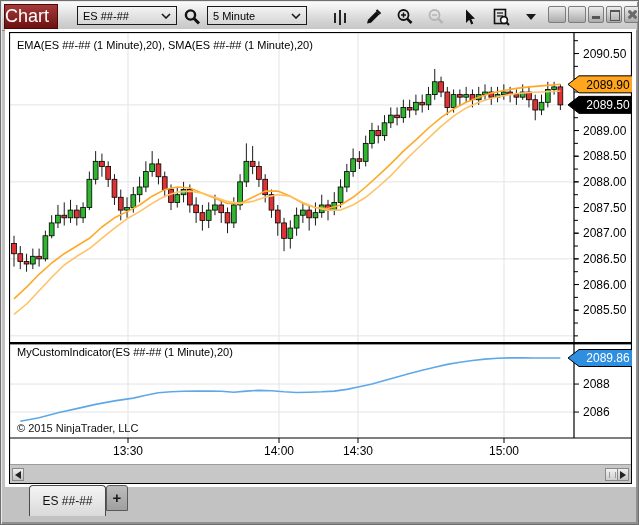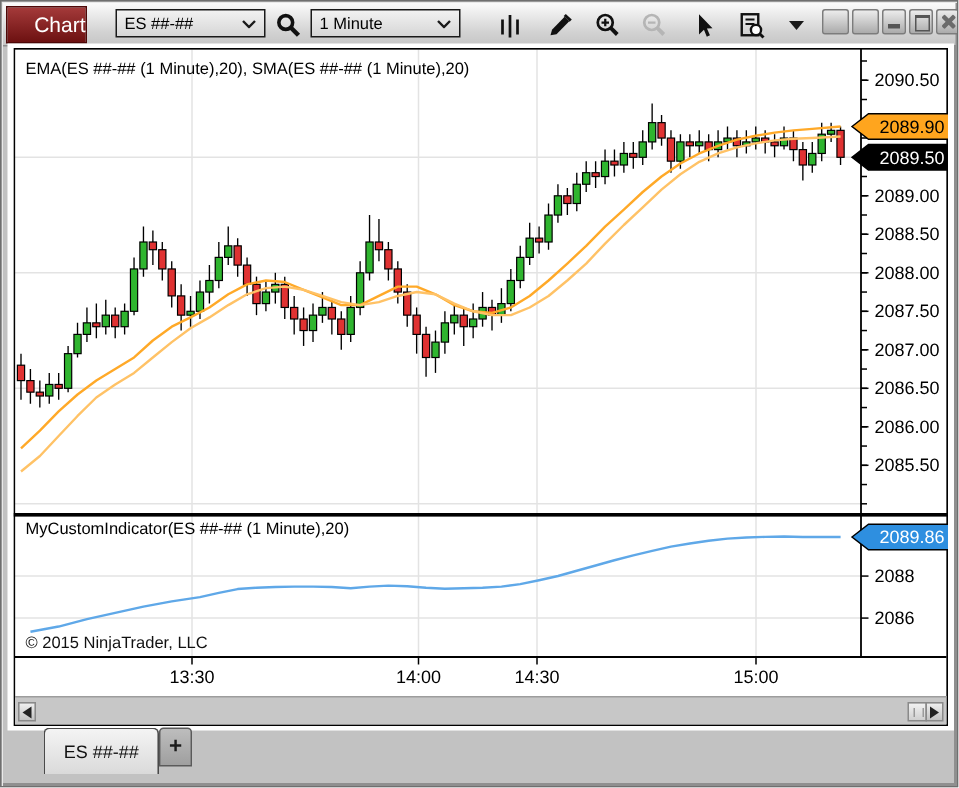--- a/index.html
+++ b/index.html
@@ -4,21 +4,21 @@
 <style>
   html,body{margin:0;padding:0;background:#ffffff;font-family:"Liberation Sans",sans-serif;}
   #win{position:relative;width:639px;height:525px;background:#c2c2c2;overflow:hidden;
        border:1px solid #6f6f6f;box-sizing:border-box;
        box-shadow:inset 1px 1px 0 #e9e9e9, inset -2px -2px 0 #8f8f8f;}
   
   #toolbar{position:absolute;left:1px;top:1px;right:1px;height:28px;
            background:linear-gradient(#fbfbfb,#d2d2d2 70%,#c6c6c6);border-bottom:1px solid #8e8e8e;}
   #chart-caption{position:absolute;left:2px;top:2px;width:52px;height:23px;
            background:linear-gradient(#a43a3a,#6d1111);border:1px solid #4e0808;
-           color:#ffffff;font-size:14px;text-align:right;line-height:23px;}
+           color:#ffffff;font-size:18px;text-align:left;line-height:23px;}
   .combo{position:absolute;top:4px;height:19px;background:linear-gradient(#f2f2f2,#d6d6d6);
          border:1px solid #1a1a1a;box-sizing:border-box;font-size:11px;color:#000;
          display:flex;align-items:center;padding:0 5px;}
   .combo .val{flex:1;white-space:nowrap;overflow:hidden;}
   .icon-btn{position:absolute;top:4px;width:22px;height:21px;display:flex;align-items:center;justify-content:center;}
   .win-btn{position:absolute;top:4px;height:17px;background:linear-gradient(#ececec,#ababab);
            border:1px solid #7c7c7c;box-sizing:border-box;border-radius:2px;}
   .wb-min-bar{position:absolute;left:3px;right:3px;bottom:3px;height:3px;background:#555;}
   .wb-restore{position:absolute;left:3px;top:3px;width:8px;height:8px;border:1px solid #555;border-top-width:2px;background:transparent;}
   .wb-x1,.wb-x2{position:absolute;left:2px;top:6px;width:11px;height:3px;background:#6b6b6b;border-radius:1px;}
@@ -59,21 +59,21 @@
     </div>
 
     <div class="icon-btn" style="left:179px;">
       <svg width="20" height="20">
         <circle cx="8.5" cy="8" r="4.6" fill="none" stroke="#111" stroke-width="2.4"></circle>
         <line x1="12" y1="11.5" x2="17" y2="16.5" stroke="#111" stroke-width="3"></line>
       </svg>
     </div>
 
     <div class="combo" style="left:205px;width:100px;">
-      <span class="val">1 Minute</span>
+      <span class="val">5 Minute</span>
       <svg width="10" height="6">
           <polyline points="1,1 5,5 9,1" fill="none" stroke="#1a1a1a" stroke-width="1.6"></polyline>
         </svg>
     </div>
 
     <div class="icon-btn" style="left:327px;">
       <svg width="20" height="20">
         <line x1="5" y1="6" x2="5" y2="16" stroke="#111" stroke-width="1.8"></line>
         <line x1="10" y1="3" x2="10" y2="18" stroke="#111" stroke-width="1.8"></line>
         <line x1="15" y1="6" x2="15" y2="16" stroke="#111" stroke-width="1.8"></line>

